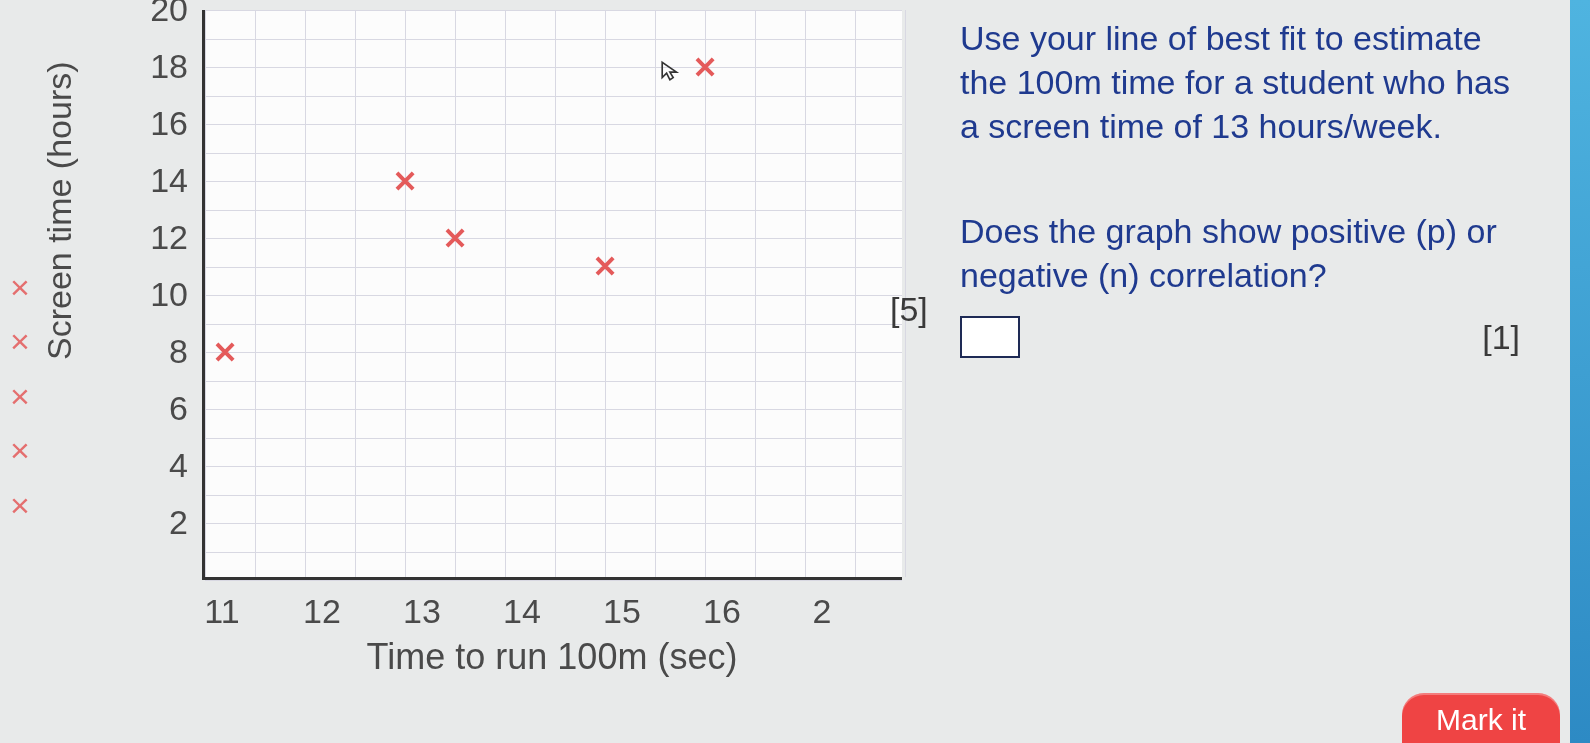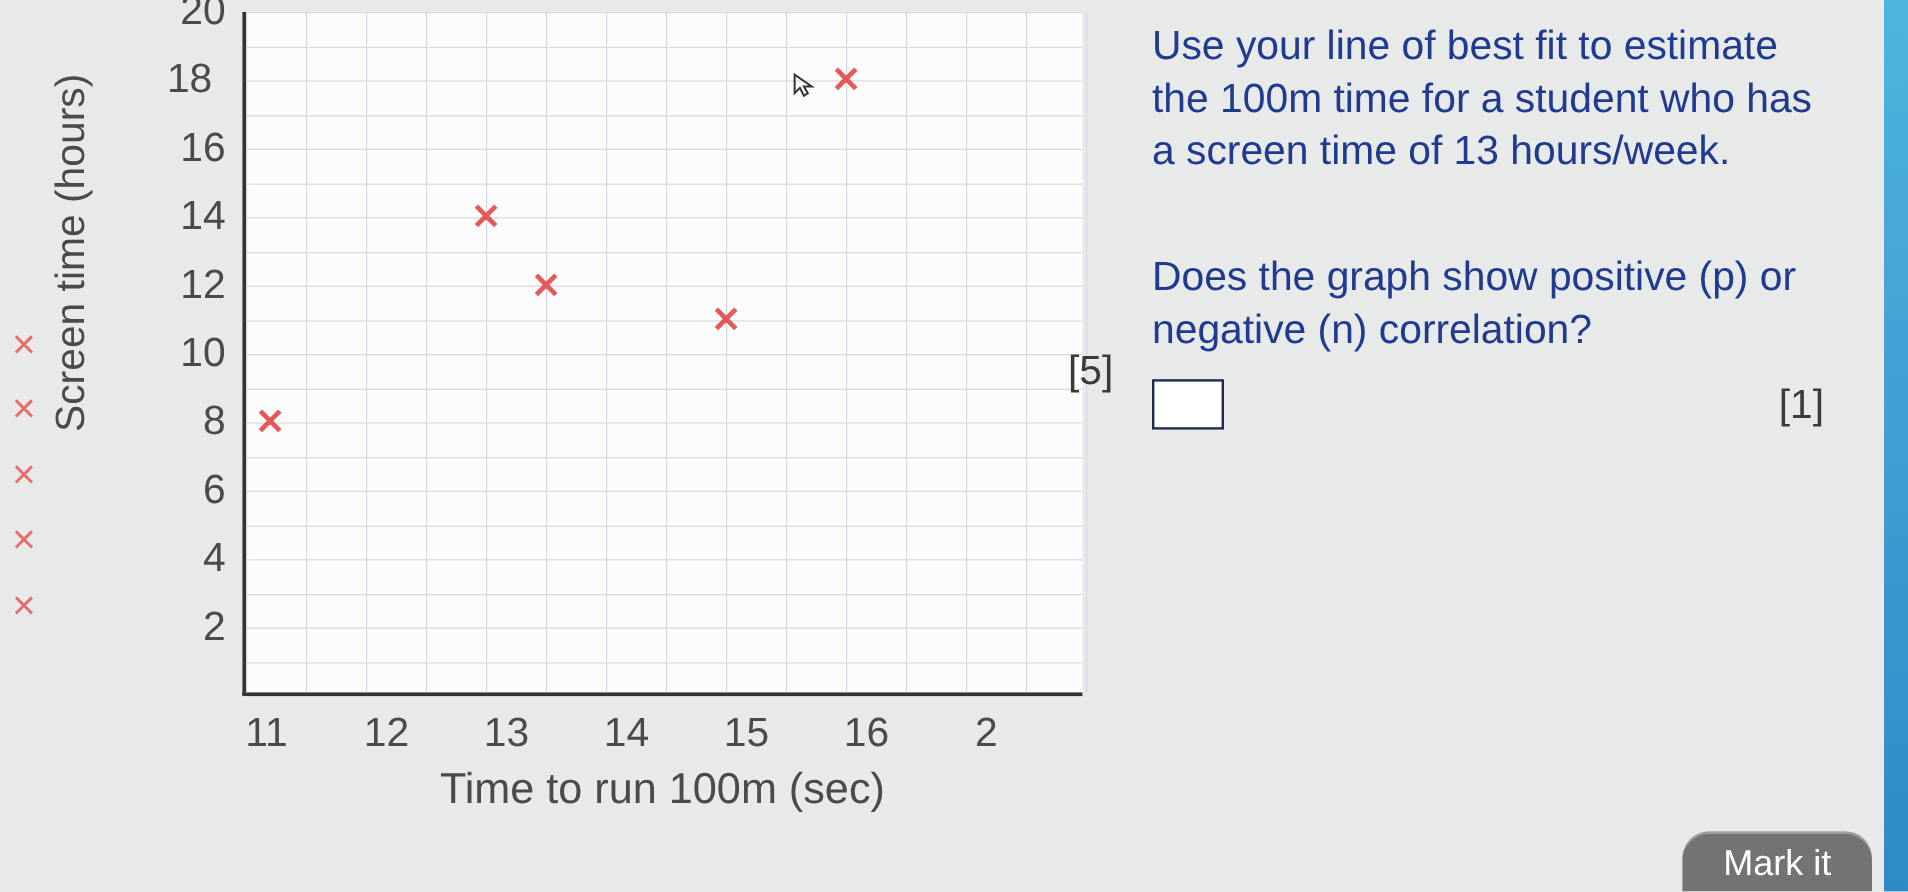--- a/index.html
+++ b/index.html
@@ -92,21 +92,21 @@
   .answer-box.small { width: 60px; height: 42px; border-width:2px; }
   .unit { color:#3a3a3a; }
   .marks { color:#3a3a3a; }
   .marks-left {
     position:absolute; left:-70px; color:#3a3a3a;
   }
   .q2 { margin-top: 60px; position:relative; }
   .q2-row { display:flex; align-items:center; justify-content:space-between; margin-top:18px; }
   .mark-it {
     position:absolute; right:30px; bottom:0;
-    background:#737373; color:#fff;
+    background:#ef4444; color:#fff;
     border:none; border-radius: 22px 22px 0 0;
     padding: 10px 34px 6px 34px;
     font-size: 30px; font-family:inherit;
     cursor:pointer;
     box-shadow: inset 0 2px 0 rgba(255,255,255,.3);
   }
   .right-edge { position:absolute; right:0; top:0; bottom:0; width:20px; background: linear-gradient(#4fb4e0,#2d8ac4); }
 </style>
 </head>
 <body>
@@ -169,21 +169,21 @@
     </svg>
   <div class="xlabel">Time to run 100m (sec)</div>
 <div class="ytick" style="top: 503px;">2</div>
     <div class="ytick" style="top: 446px;">4</div>
     <div class="ytick" style="top: 389px;">6</div>
     <div class="ytick" style="top: 332px;">8</div>
     <div class="ytick" style="top: 275px;">10</div>
     <div class="ytick" style="top: 218px;">12</div>
     <div class="ytick" style="top: 161px;">14</div>
     <div class="ytick" style="top: 104px;">16</div>
-    <div class="ytick" style="top: 47px; text-align: center;">18</div>
+    <div class="ytick" style="top: 47px;">18</div>
     <div class="ytick" style="top: -10px;">20</div>
     <div class="xtick" style="left: 132px;">11</div>
     <div class="xtick" style="left: 232px;">12</div>
     <div class="xtick" style="left: 332px;">13</div>
     <div class="xtick" style="left: 432px;">14</div>
     <div class="xtick" style="left: 532px;">15</div>
     <div class="xtick" style="left: 632px;">16</div>
     <div class="xtick" style="left: 732px;">2</div>
   </div>
 

